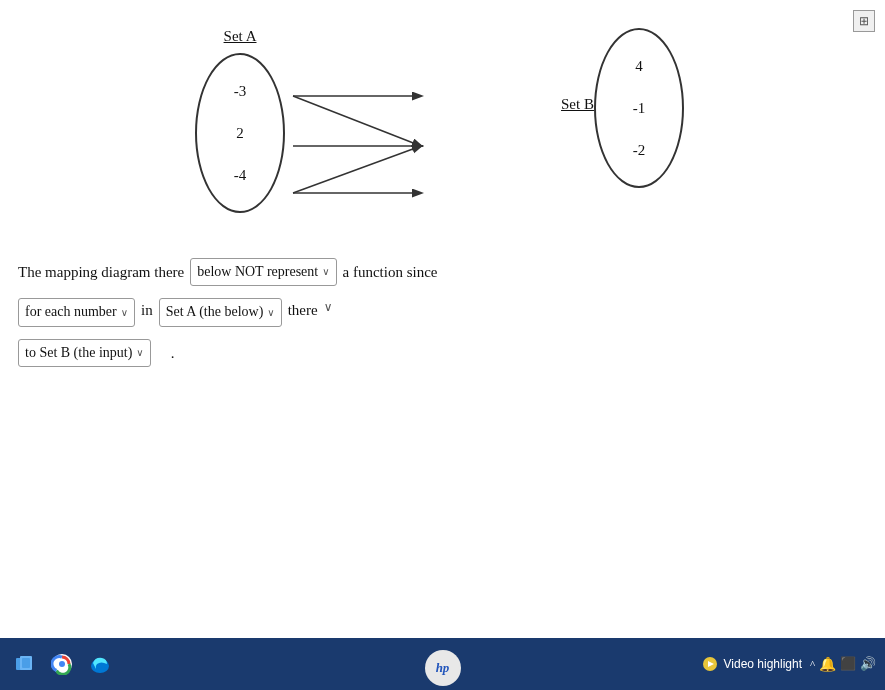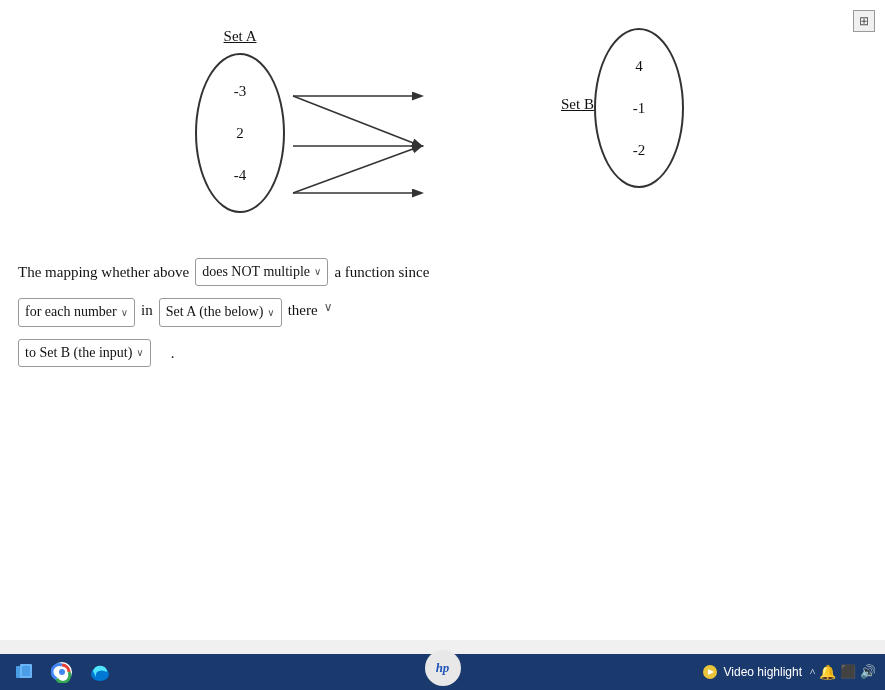--- a/index.html
+++ b/index.html
@@ -136,21 +136,21 @@
       color: #555;
       cursor: pointer;
     }
 
     
     .taskbar {
       position: absolute;
       bottom: 0;
       left: 0;
       right: 0;
-      height: 36px;
+      height: 52px;
       background: linear-gradient(to bottom, #1a3a6e 0%, #1a3a6e 100%);
       display: flex;
       align-items: center;
       justify-content: space-between;
       padding: 0 8px;
       z-index: 100;
     }
 
     .taskbar-left {
       display: flex;
@@ -284,23 +284,23 @@
           <span class="oval-item">-2</span>
         </div>
       </div>
 
     </div>
   </div>
 
   <div class="answer-section">
 
     <div class="answer-line1">
-      <span class="static-text">The mapping whether above</span>
+      <span class="static-text">The mapping diagram there</span>
       <span class="dropdown">
-        <span>does NOT multiple</span>
+        <span>below NOT represent</span>
         <span class="dropdown-arrow">∨</span>
       </span>
       <span class="static-text">a function since</span>
     </div>
 
     <div class="answer-line2">
       <span class="dropdown">
         <span>for each number</span>
         <span class="dropdown-arrow">∨</span>
       </span>

